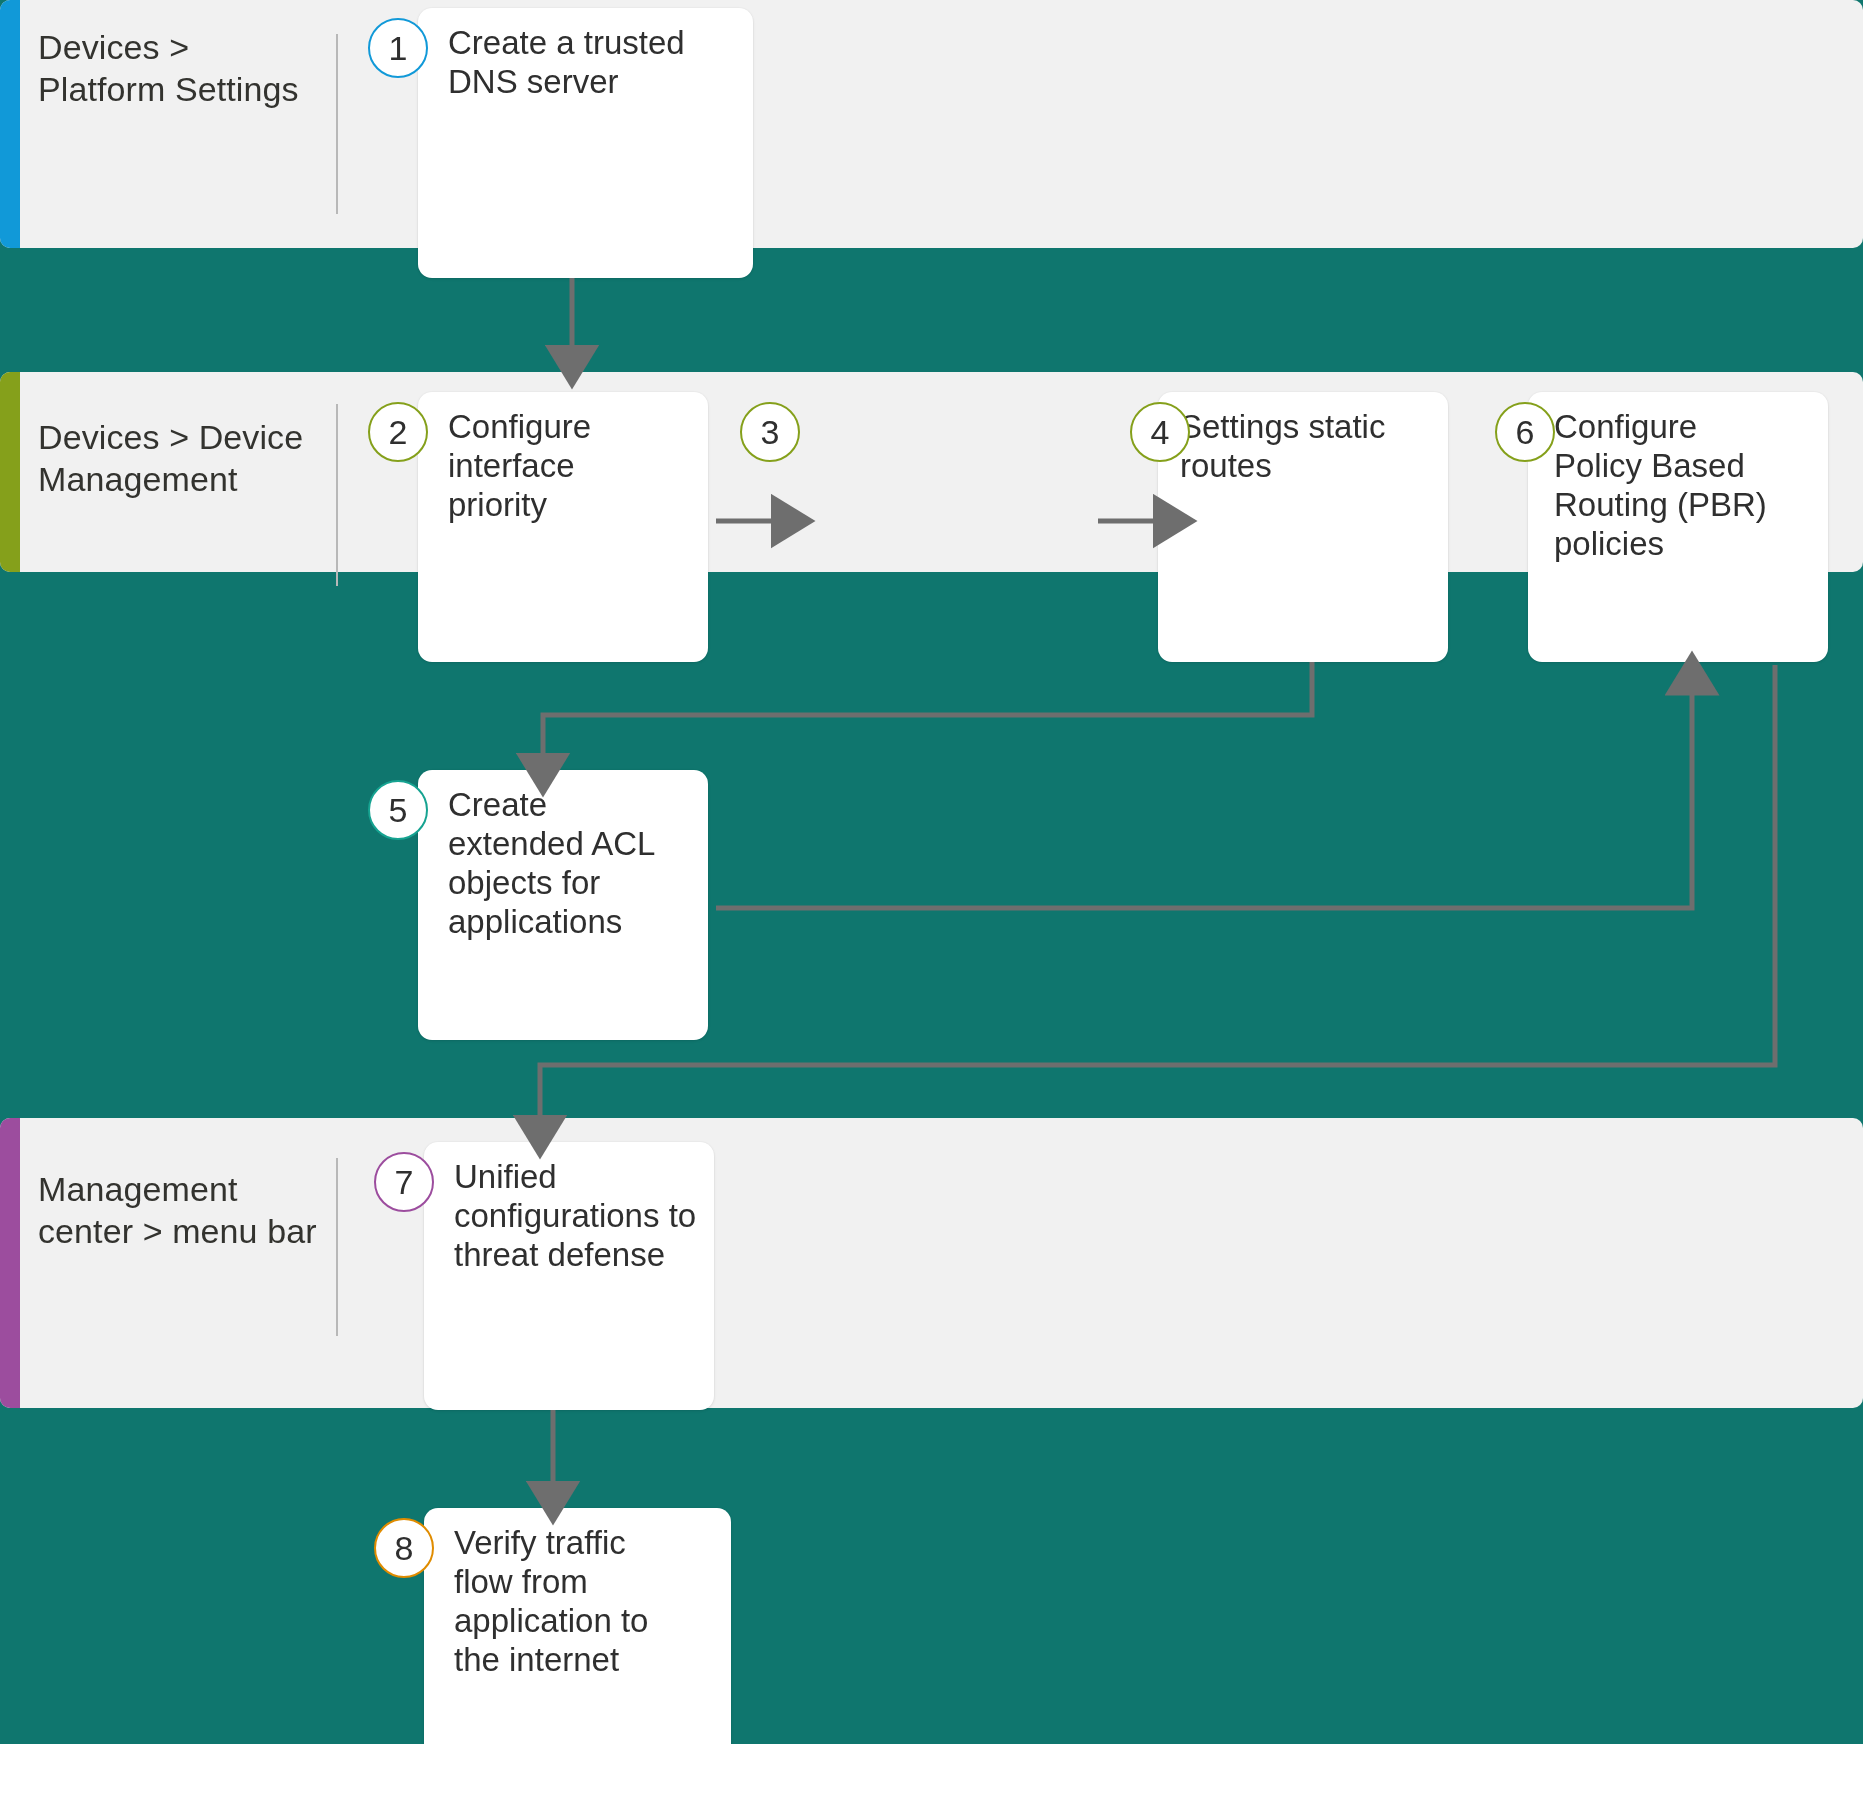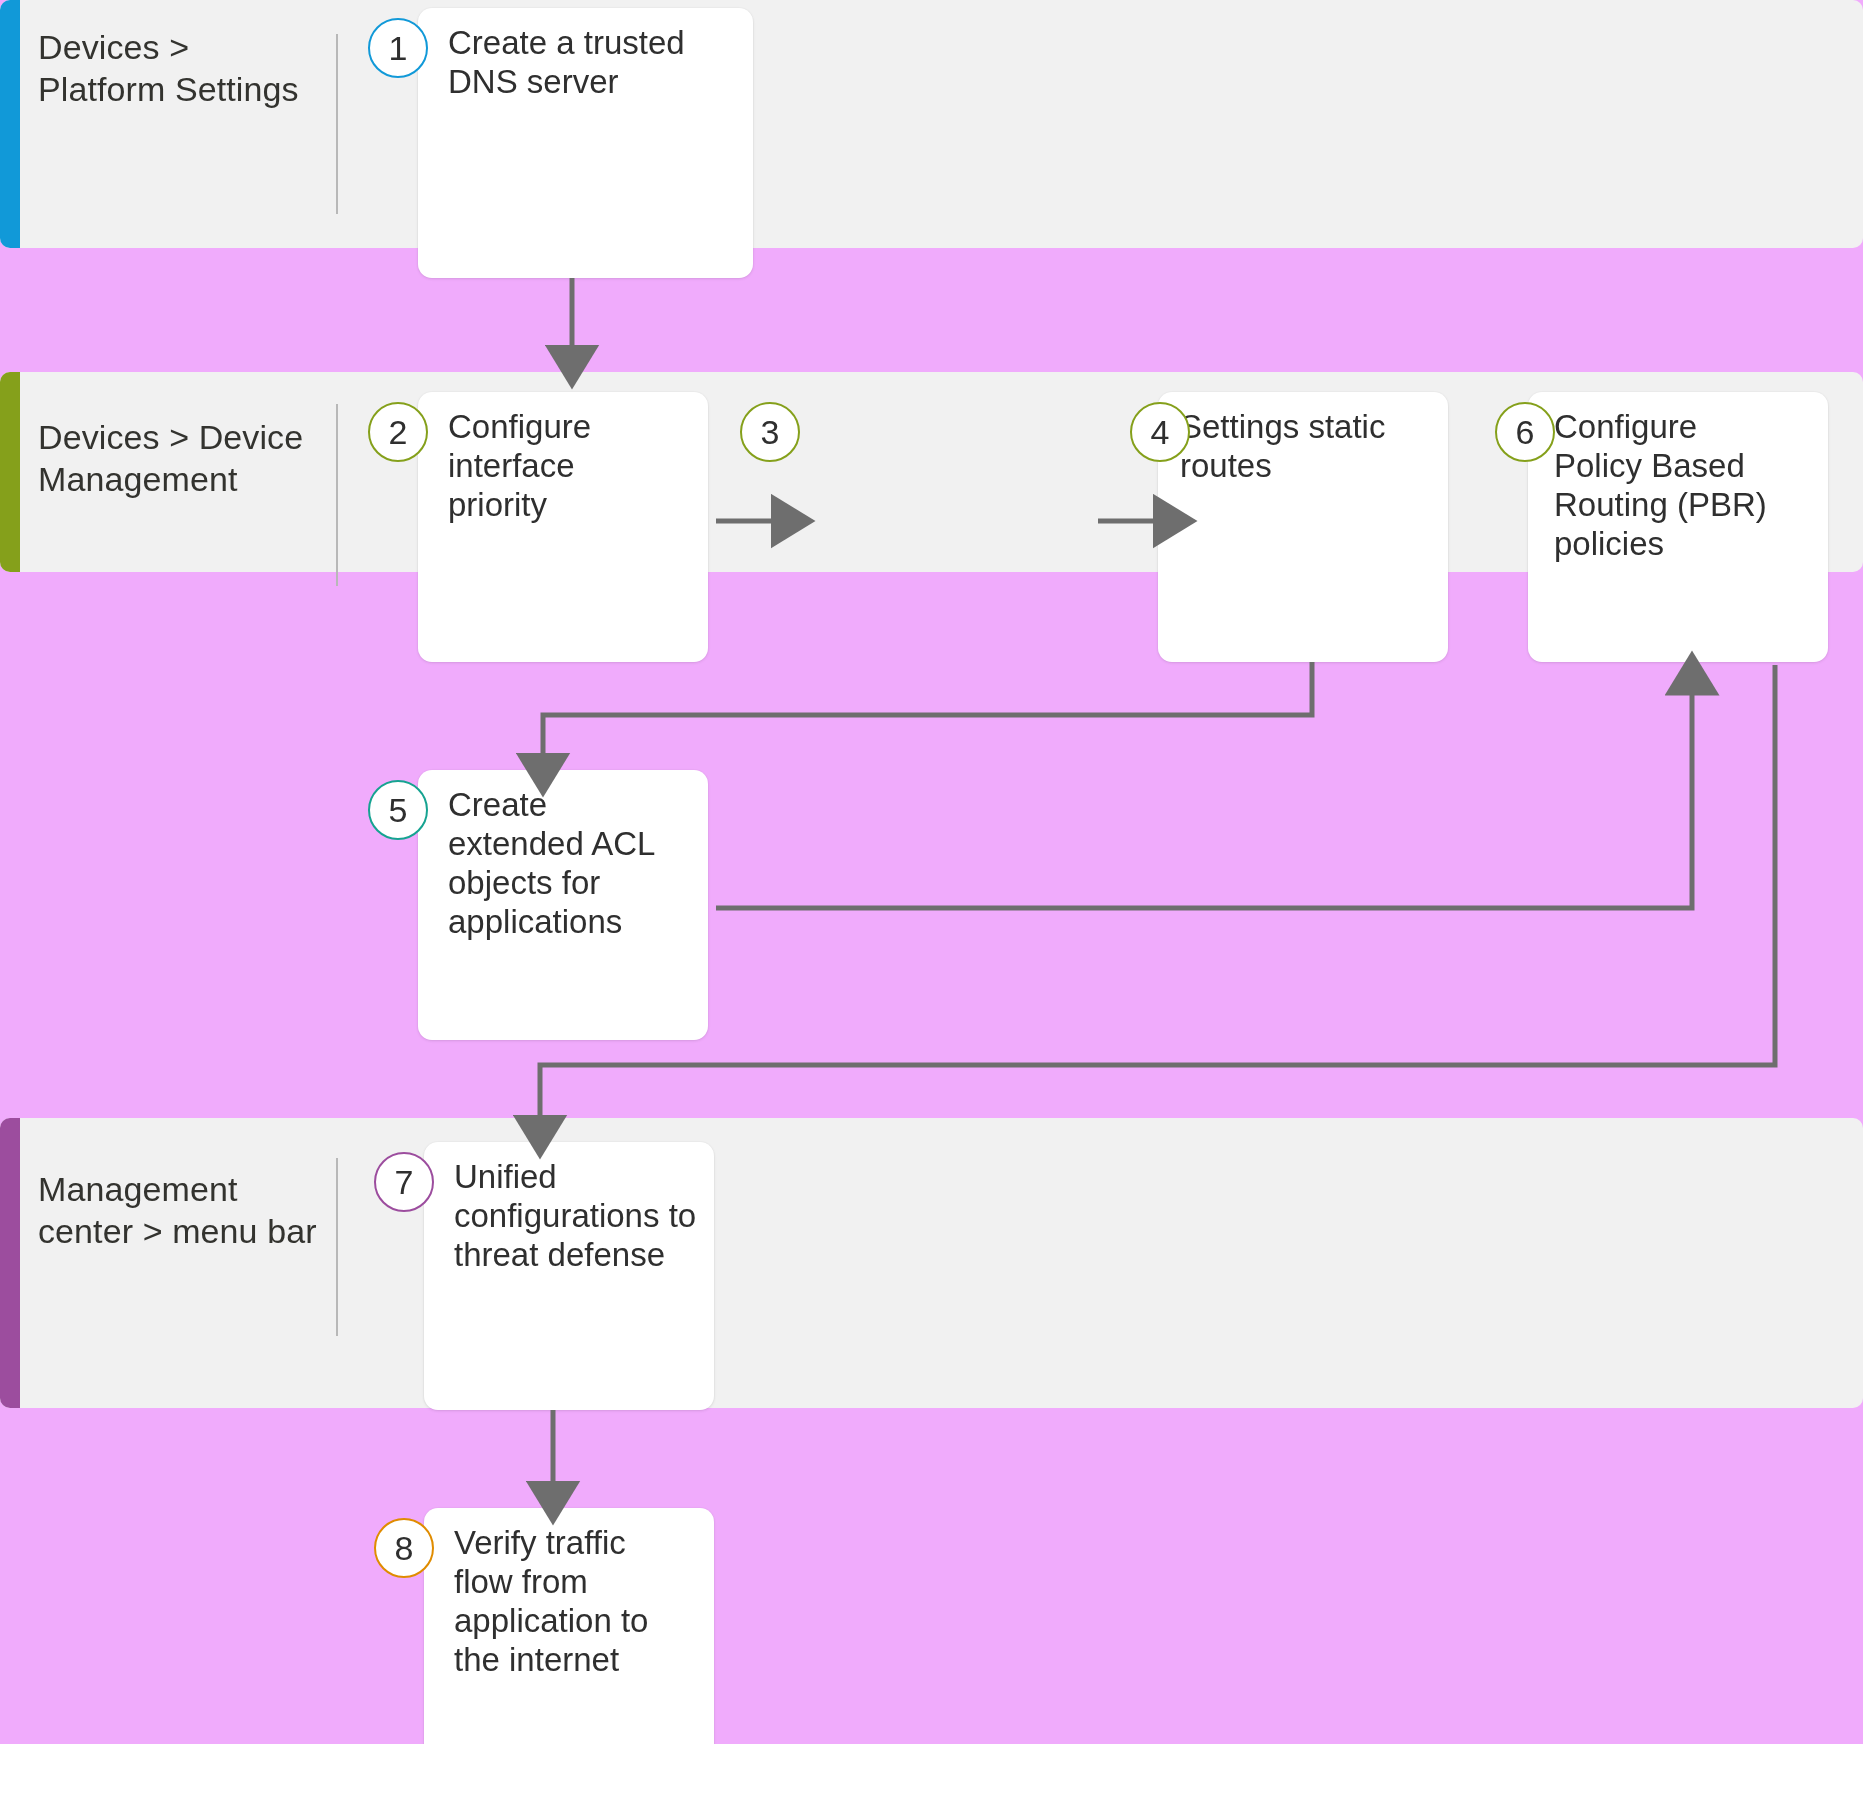--- a/index.html
+++ b/index.html
@@ -10,21 +10,21 @@
   body {
     font-family: "Liberation Sans", "DejaVu Sans", sans-serif;
     color: #2b2b2b;
     -webkit-font-smoothing: antialiased;
   }
 
   #stage {
     position: relative;
     width: 1863px;
     height: 1744px;
-    background: #f0abfc;
+    background: #0f766e;
     overflow: hidden;
   }
 
   
   .band {
     position: absolute;
     background: #f1f1f1;
     border-radius: 10px;
     left: 0;
   }
@@ -185,18 +185,18 @@
   <div class="card" style="left:418px; top:770px; width:290px; height:270px;">
     <div class="card-text" style="width:240px;">Create extended ACL objects for applications</div>
   </div>
   <div class="step-num" style="left:368px; top:780px; border-color:#16a391;">5</div>
 
   <div class="card" style="left:424px; top:1142px; width:290px; height:268px;">
     <div class="card-text" style="width:250px;">Unified configurations to threat defense</div>
   </div>
   <div class="step-num" style="left:374px; top:1152px; border-color:#9c4d9e;">7</div>
 
-  <div class="card" style="left:424px; top:1508px; width:290px; height:285px;">
+  <div class="card" style="left:424px; top:1508px; width:290px; height:285px;padding-left:17px;">
     <div class="card-text" style="width:230px;">Verify traffic flow from application to the internet</div>
   </div>
   <div class="step-num" style="left:374px; top:1518px; border-color:#e08c00;">8</div>
 
 </div>
 
 </body></html>

